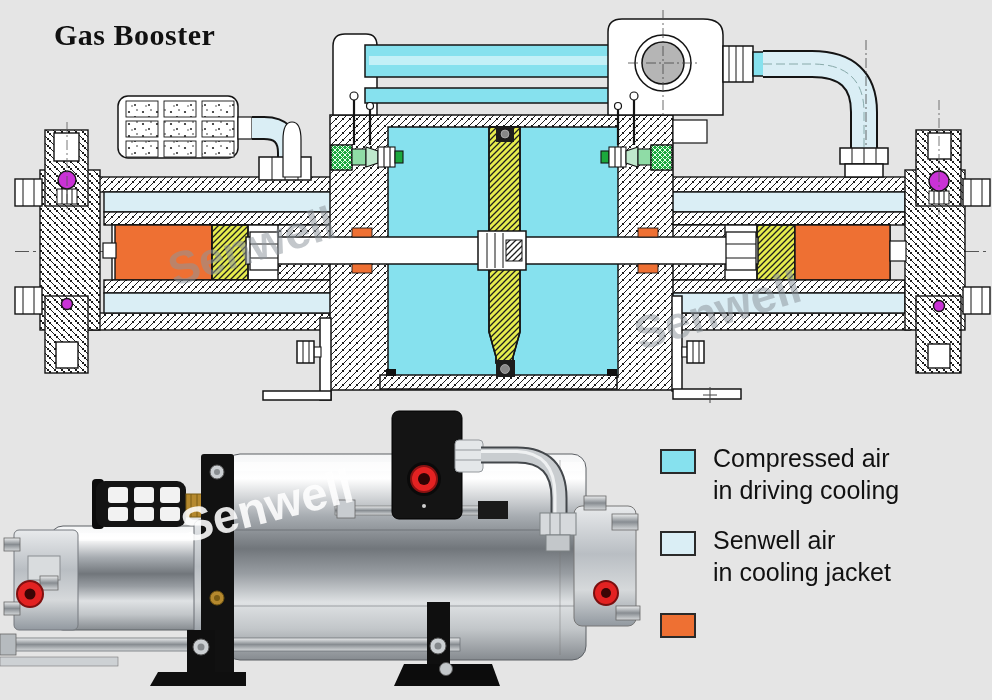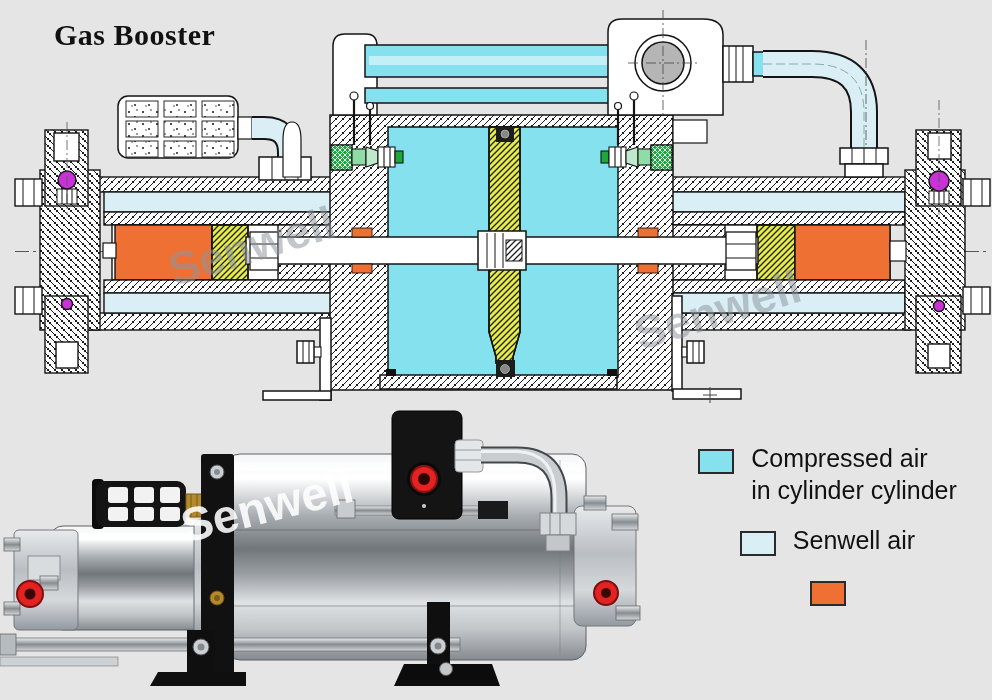--- a/index.html
+++ b/index.html
@@ -3,21 +3,21 @@
 <meta charset="utf-8">
 <style>
   html,body{margin:0;padding:0;background:#fff;}
   #stage{position:relative;width:992px;height:700px;background:#e5e5e5;overflow:hidden;
          font-family:"Liberation Sans",sans-serif;}
   #title{position:absolute;left:54px;top:18px;font-family:"Liberation Serif",serif;
          font-weight:700;font-size:30px;color:#111;letter-spacing:.5px;}
   #diagram-svg{position:absolute;left:0;top:0;}
   #photo-svg{position:absolute;left:0;top:410px;}
   .legend{position:absolute;left:660px;top:442px;width:335px;}
-  .legend-item{display:flex;gap:17px;margin-bottom:18px;justify-content:center;}
+  .legend-item{display:flex;gap:17px;margin-bottom:18px;}
   .swatch{flex:0 0 auto;width:32px;height:21px;margin-top:7px;border:2px solid #2a2a2a;}
   .legend-text{font-size:25px;line-height:32px;color:#111;}
 </style>
 </head>
 <body>
 
 <div id="stage">
 
   <div id="title">Gas Booster</div>
 
@@ -396,27 +396,28 @@
     </g>
 
     <text x="268" y="112" transform="rotate(-14 268 100)" text-anchor="middle" font-family="Liberation Sans, sans-serif" font-size="47" font-weight="700" fill="#ffffff" opacity=".88">Senwell</text>
   </svg>
 
   <div class="legend">
     <div class="legend-item">
       <span class="swatch" style="background-color: rgb(134, 225, 238);"></span>
       <div class="legend-text">
         <div>Compressed air</div>
-        <div>in cylinder cylinder</div>
+        <div>in driving cooling</div>
       </div>
     </div>
     <div class="legend-item">
       <span class="swatch" style="background-color: rgb(218, 238, 245);"></span>
       <div class="legend-text">
         <div>Senwell air</div>
+        <div>in cooling jacket</div>
       </div>
     </div>
     <div class="legend-item">
       <span class="swatch" style="background-color: rgb(238, 112, 51);"></span>
     </div>
   </div>
 
 </div>
 
 </body></html>

